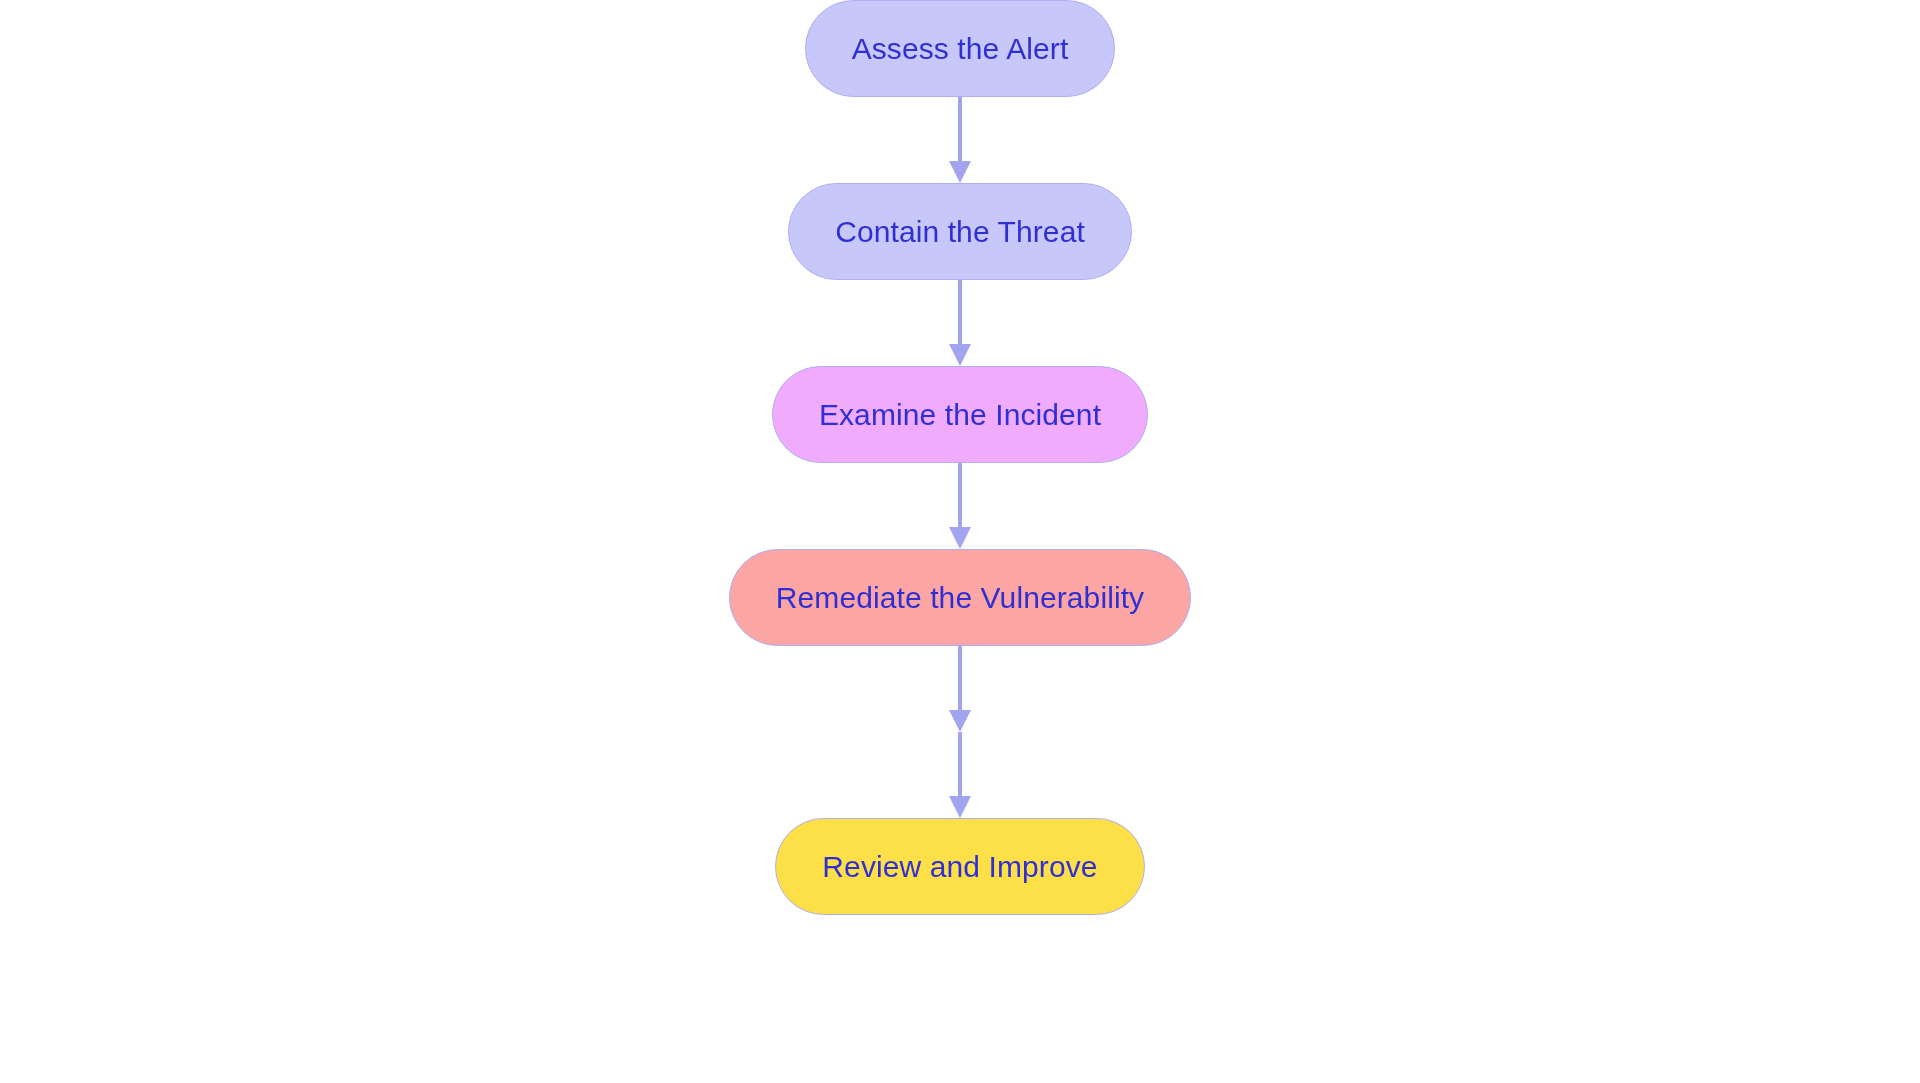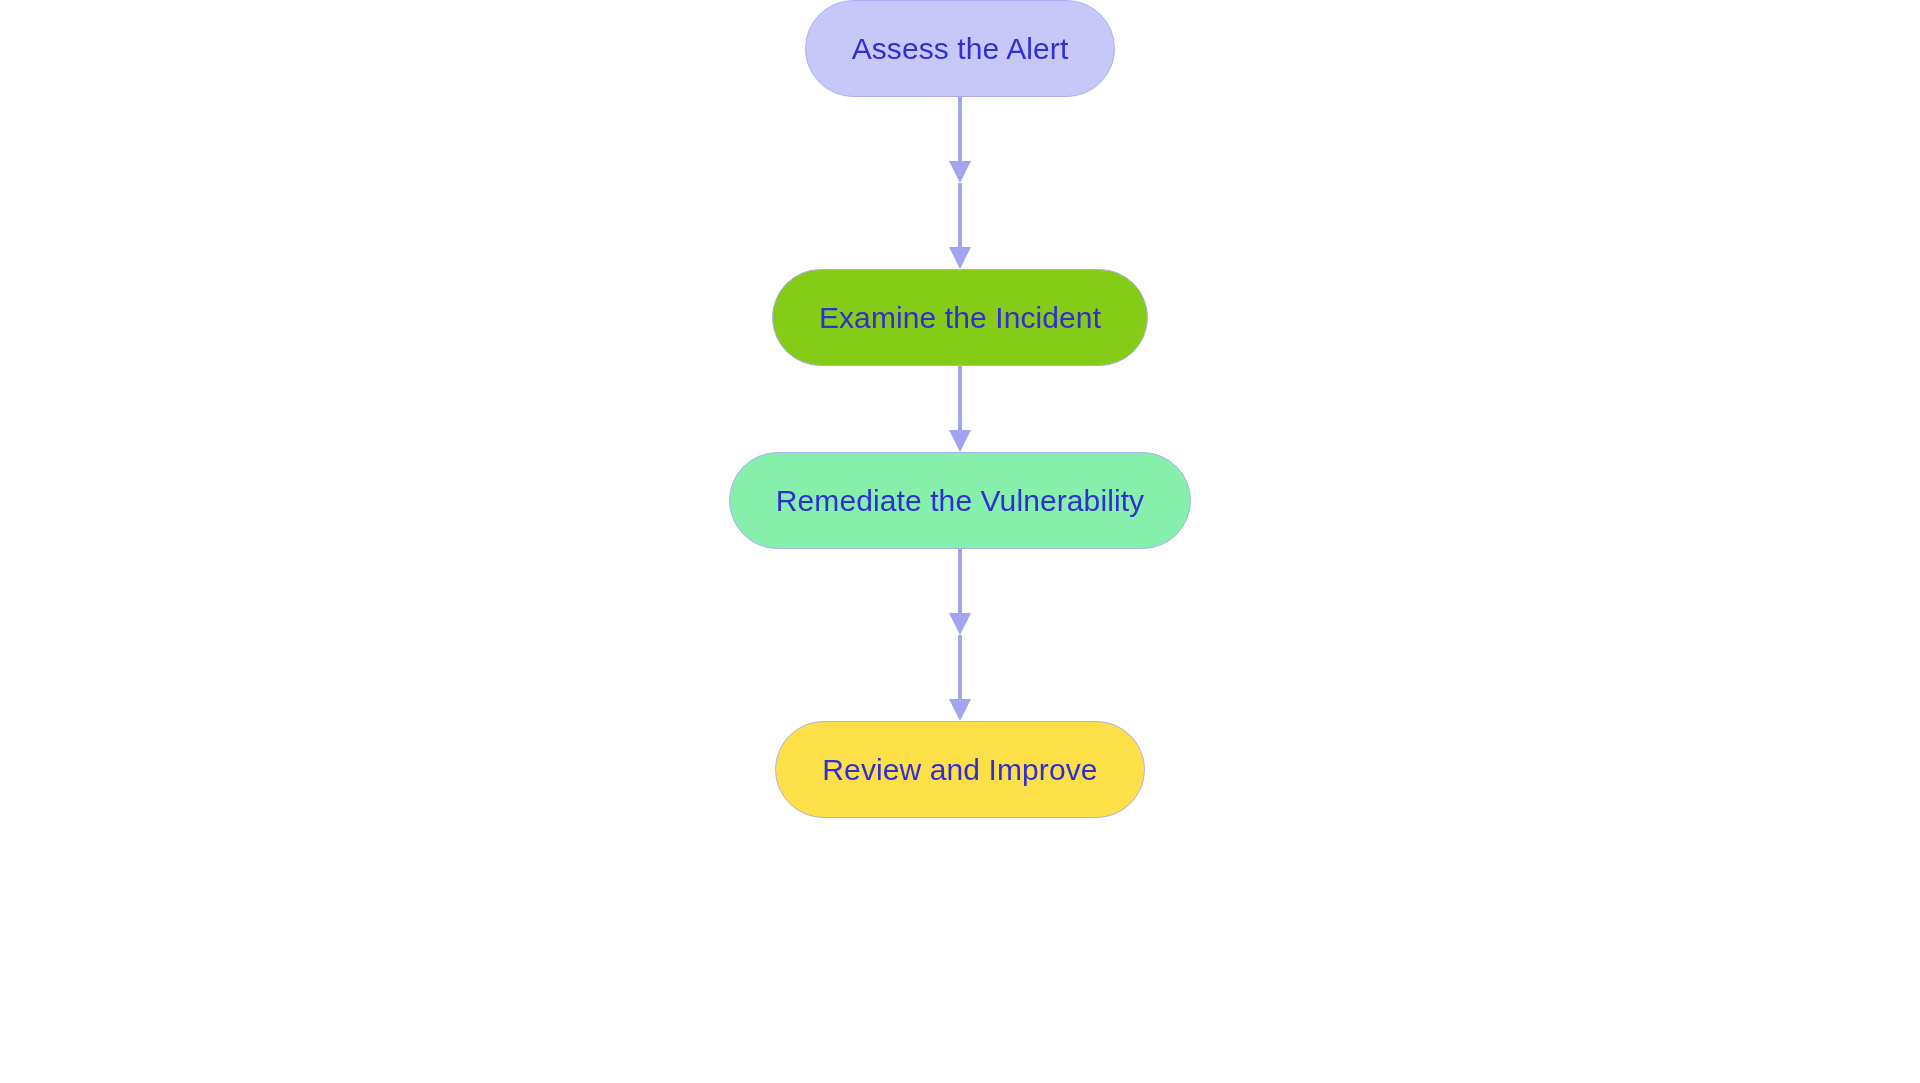--- a/index.html
+++ b/index.html
@@ -73,40 +73,43 @@
     <span class="node-label">Assess the Alert</span>
   </div>
 
   <div class="flow-connector">
     <svg viewBox="0 0 40 86" xmlns="http://www.w3.org/2000/svg" aria-hidden="true">
       <line x1="20" y1="0" x2="20" y2="68" stroke="#a3a4f0" stroke-width="4"></line>
       <polygon points="20,86 9,64 31,64" fill="#a3a4f0"></polygon>
     </svg>
   </div>
 
+  <div class="flow-node" style="background: rgb(199, 200, 249); border-color: rgb(174, 175, 242); color: rgb(47, 47, 212);">
+    <span class="node-label">Contain the Threat</span>
+  </div>
 
   <div class="flow-connector">
     <svg viewBox="0 0 40 86" xmlns="http://www.w3.org/2000/svg" aria-hidden="true">
       <line x1="20" y1="0" x2="20" y2="68" stroke="#a3a4f0" stroke-width="4"></line>
       <polygon points="20,86 9,64 31,64" fill="#a3a4f0"></polygon>
     </svg>
   </div>
 
-  <div class="flow-node" style="background: #84cc16; border-color: rgb(174, 175, 242); color: rgb(47, 47, 212);">
+  <div class="flow-node" style="background: #f0abfc; border-color: rgb(174, 175, 242); color: rgb(47, 47, 212);">
     <span class="node-label">Examine the Incident</span>
   </div>
 
   <div class="flow-connector">
     <svg viewBox="0 0 40 86" xmlns="http://www.w3.org/2000/svg" aria-hidden="true">
       <line x1="20" y1="0" x2="20" y2="68" stroke="#a3a4f0" stroke-width="4"></line>
       <polygon points="20,86 9,64 31,64" fill="#a3a4f0"></polygon>
     </svg>
   </div>
 
-  <div class="flow-node" style="background: #86efac; border-color: rgb(174, 175, 242); color: rgb(47, 47, 212);">
+  <div class="flow-node" style="background: #fca5a5; border-color: rgb(174, 175, 242); color: rgb(47, 47, 212);">
     <span class="node-label">Remediate the Vulnerability</span>
   </div>
 
   <div class="flow-connector">
     <svg viewBox="0 0 40 86" xmlns="http://www.w3.org/2000/svg" aria-hidden="true">
       <line x1="20" y1="0" x2="20" y2="68" stroke="#a3a4f0" stroke-width="4"></line>
       <polygon points="20,86 9,64 31,64" fill="#a3a4f0"></polygon>
     </svg>
   </div>
 

